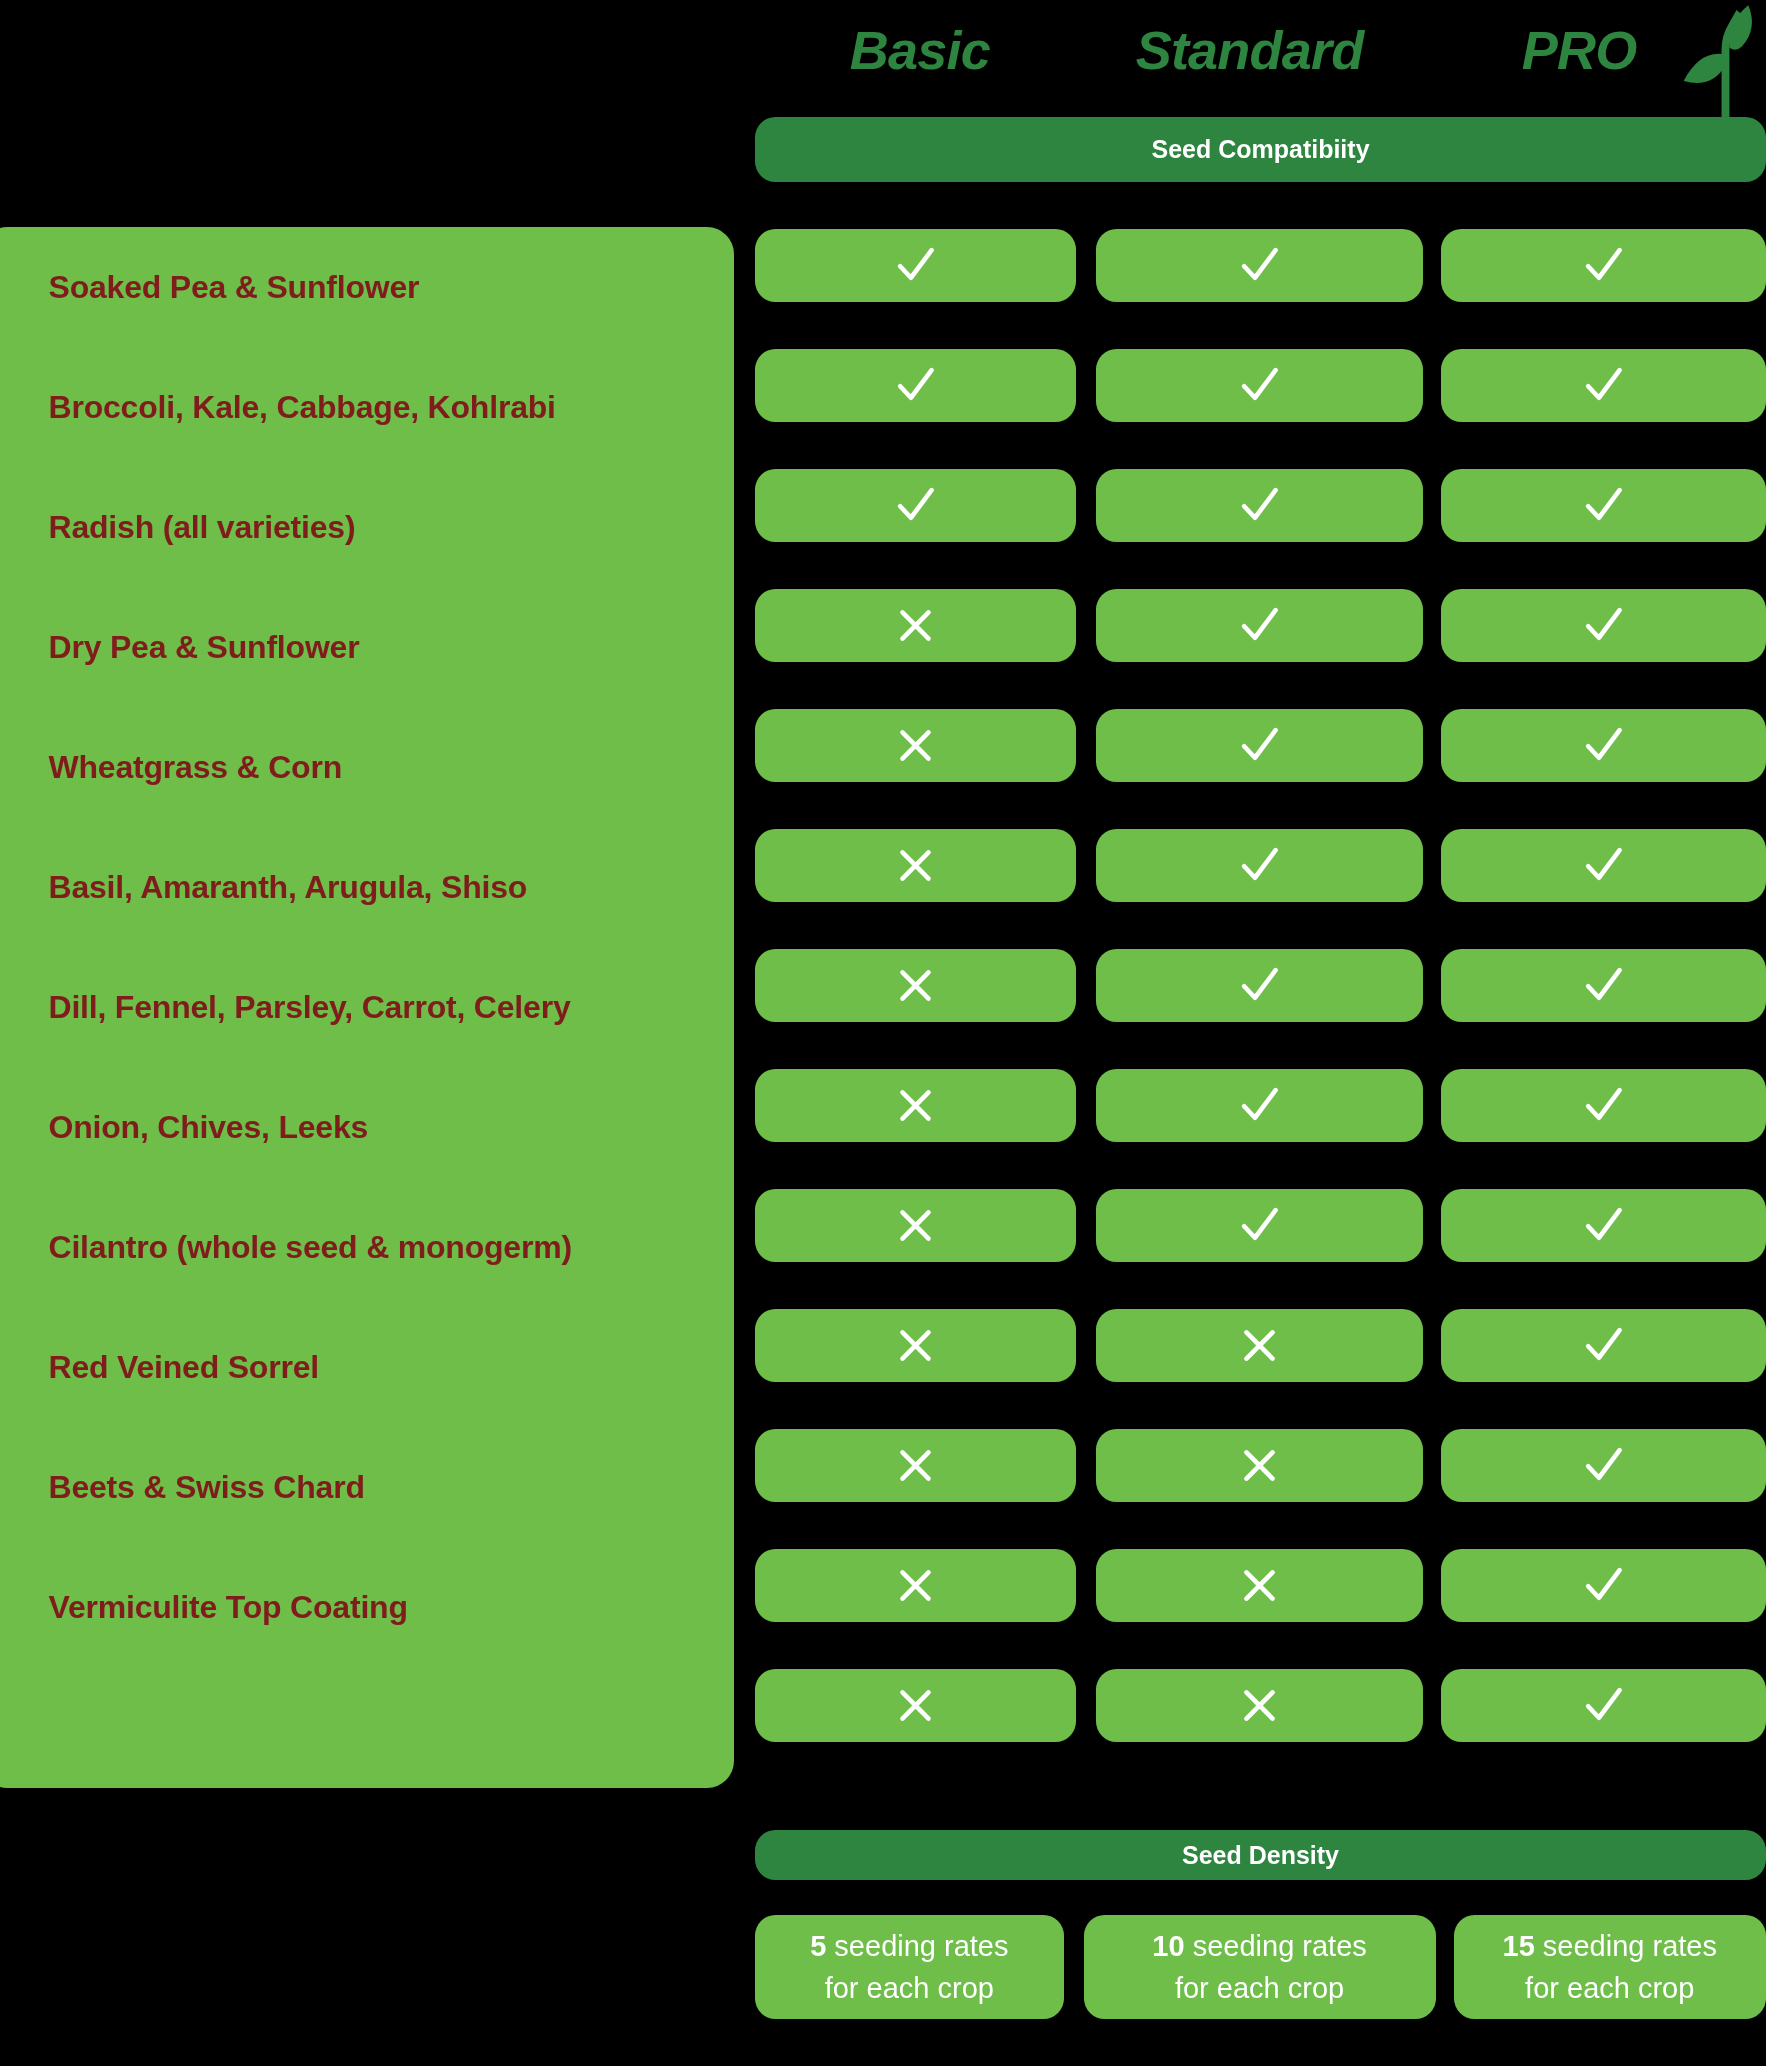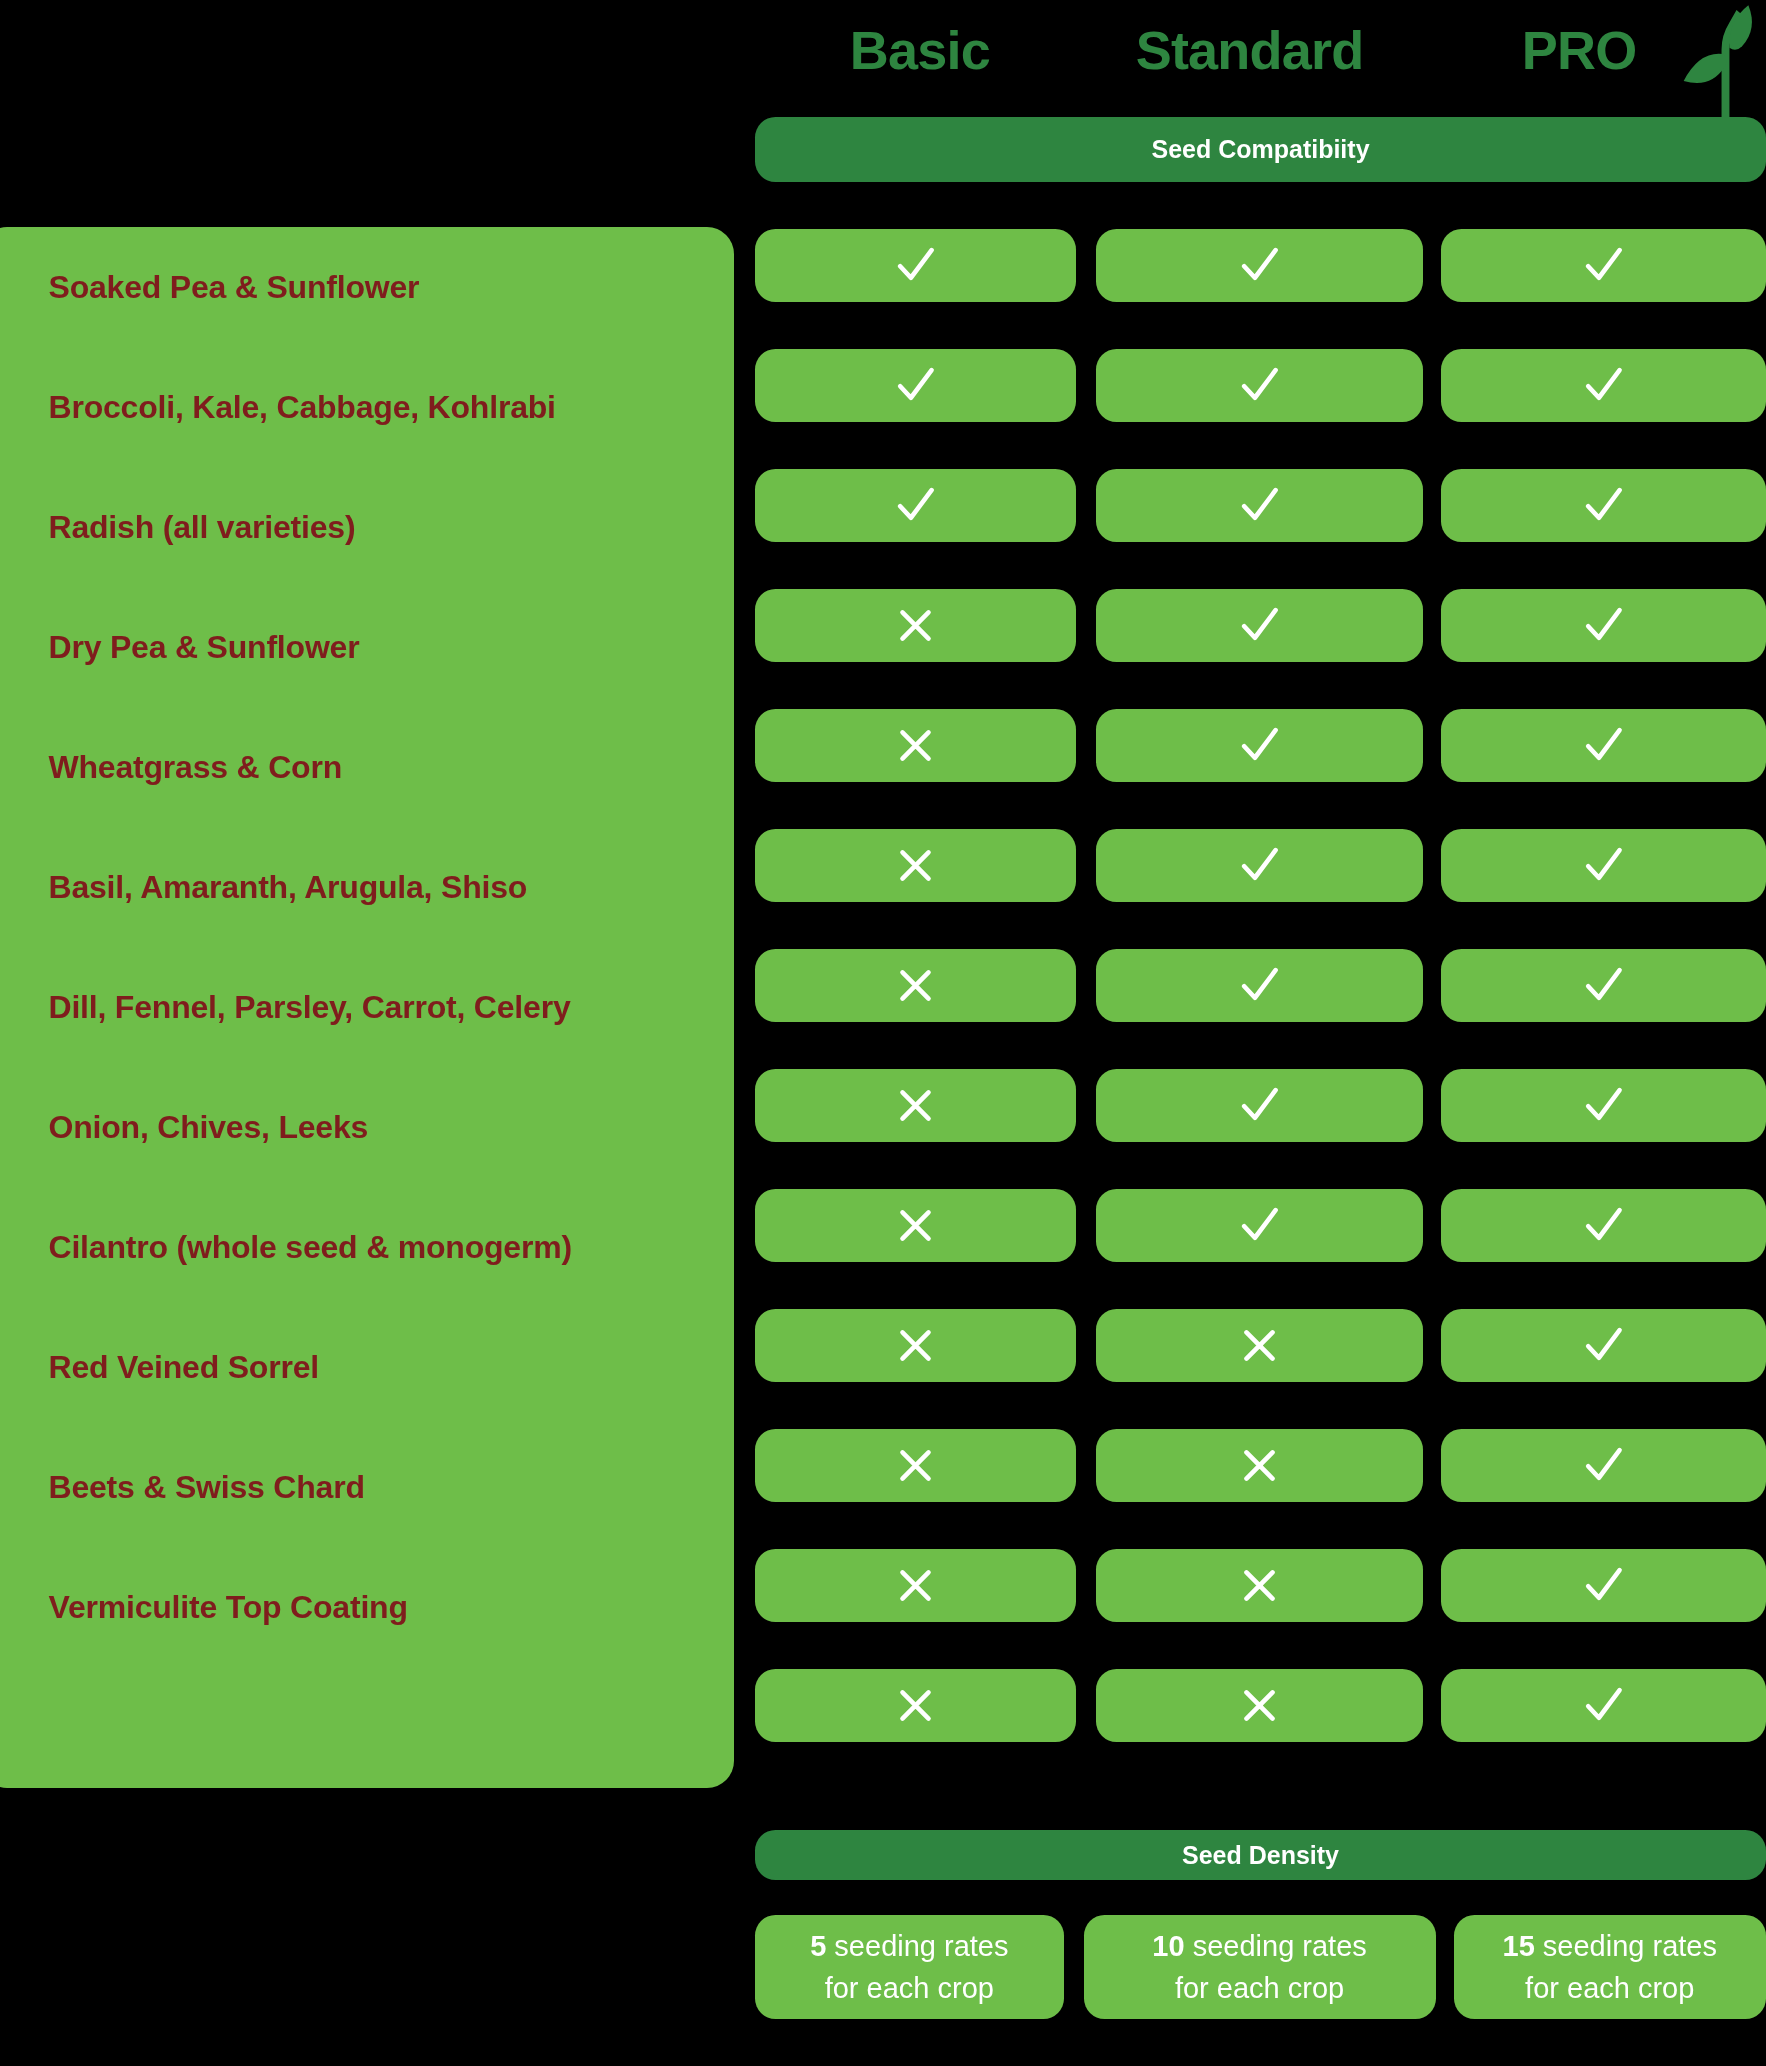--- a/index.html
+++ b/index.html
@@ -32,20 +32,21 @@
     flex: 1 1 0;
     display: flex;
     align-items: center;
     justify-content: center;
     color: #2E8540;
     font-size: 54px;
     font-weight: 700;
     letter-spacing: -0.8px;
     line-height: 1;
     padding-bottom: 11px;
+    font-style: italic;
   }
   .plan-header.pro-col { justify-content: center; padding-right: 22px; }
 
   
   .sprout-logo {
     position: absolute;
     right: 4.7px;
     top: 1.6px;
     width: 101px;
     height: 120px;

